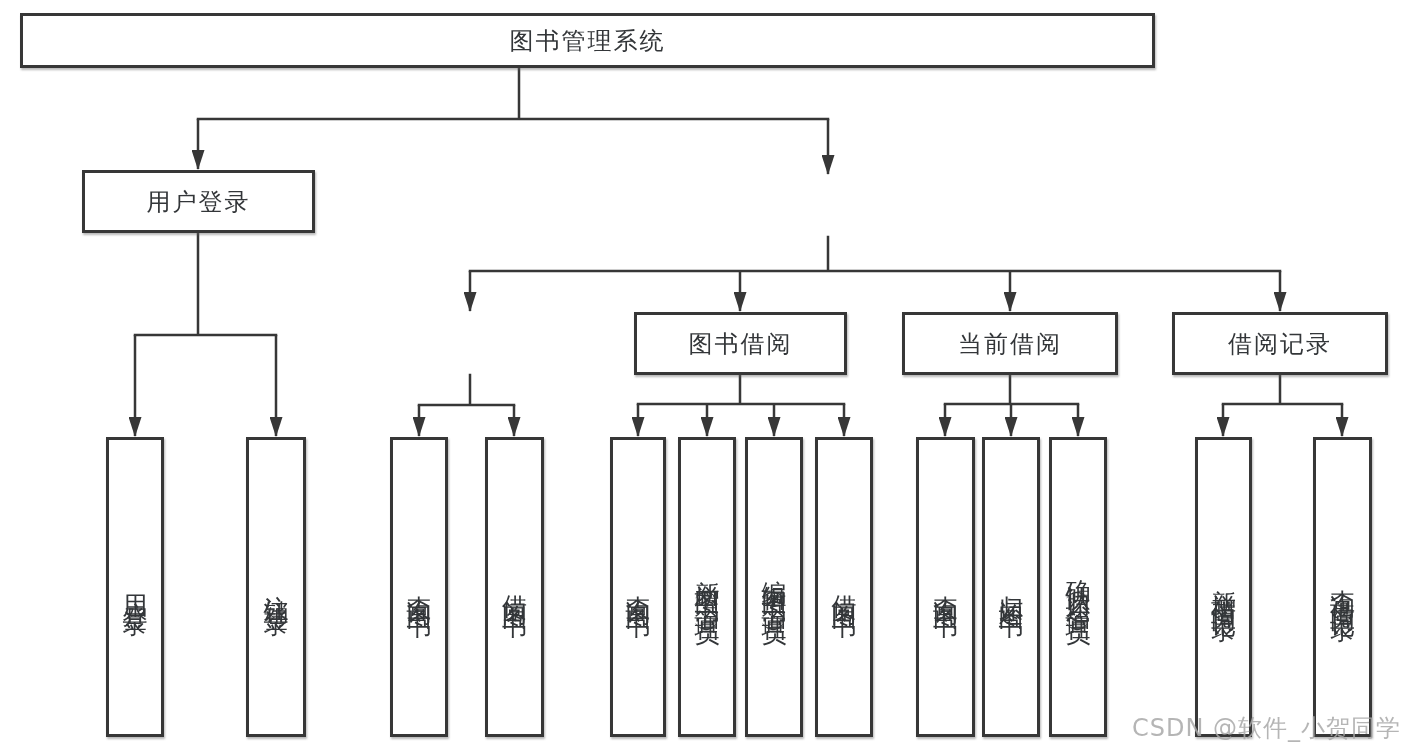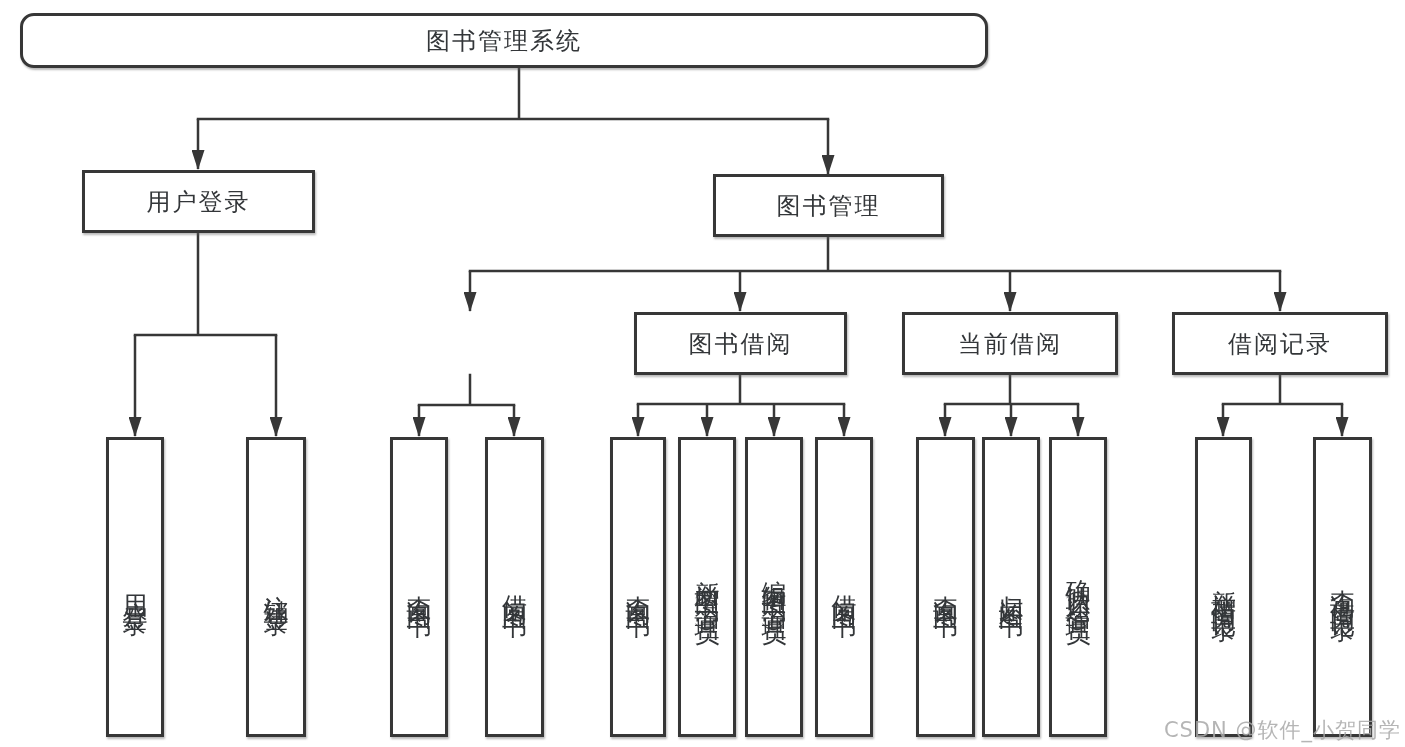--- a/index.html
+++ b/index.html
@@ -47,21 +47,21 @@
     text-orientation: mixed;
     font-size: 25px;
     letter-spacing: 6px;
     line-height: 1;
     color: #333639;
   }
   #watermark {
     position: absolute;
     right: 4px;
     bottom: 3px;
-    font-size: 21px;
+    font-size: 24px;
     letter-spacing: 1px;
     color: #a9a9a9;
     opacity: 0.85;
     z-index: 3;
     white-space: nowrap;
   }
 </style>
 </head>
 <body>
 
@@ -115,24 +115,23 @@
       <line x1="1078" y1="404" x2="1078" y2="436" marker-end="url(#arrow)"></line>
     </g>
 
     <g stroke="#373737" stroke-width="2.5" fill="none">
       <path d="M1280,375 V404 M1223,404 H1342" stroke-linecap="square"></path>
       <line x1="1223" y1="404" x2="1223" y2="436" marker-end="url(#arrow)"></line>
       <line x1="1342" y1="404" x2="1342" y2="436" marker-end="url(#arrow)"></line>
     </g>
   </svg>
 
-  <div class="node h-node" style="left:20px; top:13px; width:968px; height:55px;border-radius:14px;">图书管理系统</div>
+  <div class="node h-node" style="left:20px; top:13px; width:1135px; height:55px;">图书管理系统</div>
 
   <div class="node h-node" style="left:82px; top:170px; width:233px; height:63px;">用户登录</div>
-  <div class="node h-node" style="left:713px; top:174px; width:231px; height:63px;">图书管理</div>
 
   <div class="node h-node" style="left:902px; top:312px; width:216px; height:63px;">当前借阅</div>
   <div class="node h-node" style="left:634px; top:312px; width:213px; height:63px;">图书借阅</div>
   <div class="node h-node" style="left:1172px; top:312px; width:216px; height:63px;">借阅记录</div>
 
   <div class="node leaf" style="left:106px; width:58px;">
     <span class="vtext">用户登录</span>
   </div>
   <div class="node leaf" style="left:246px; width:60px;">
     <span class="vtext">注销登录</span>

